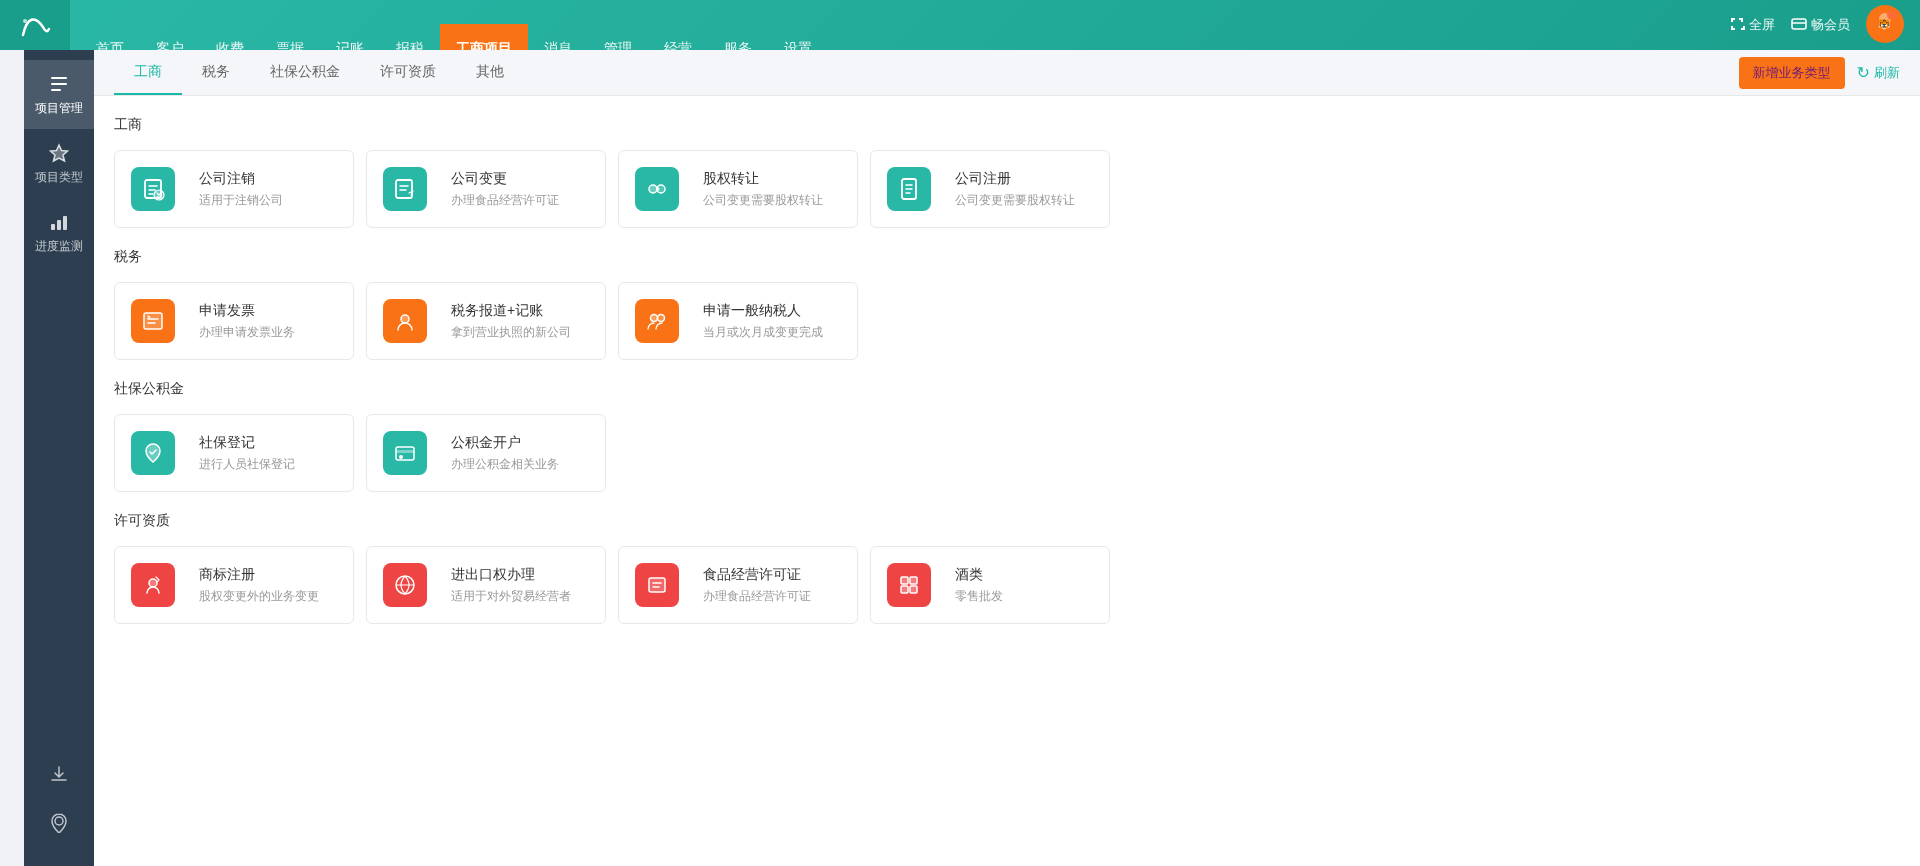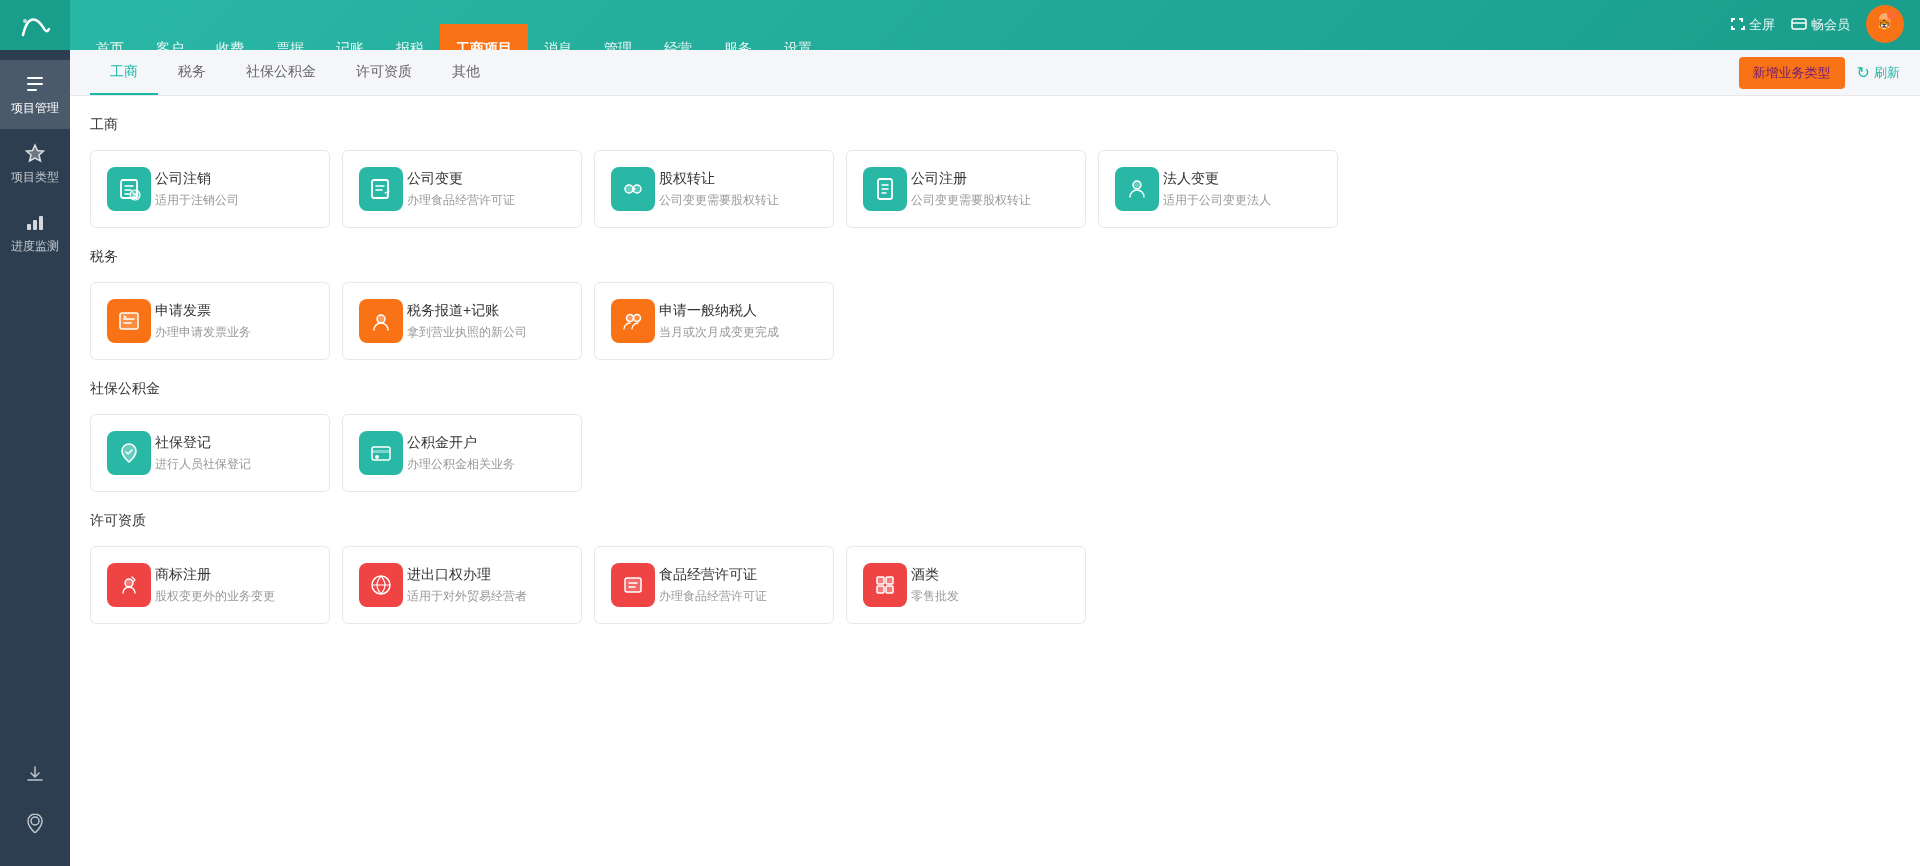--- a/index.html
+++ b/index.html
@@ -70,20 +70,21 @@
       display: flex;
       height: calc(100vh - 50px);
     }
     .sidebar {
       width: 70px;
       background: #2c3e50;
       display: flex;
       flex-direction: column;
       align-items: center;
       padding-top: 10px;
+      margin-left: 24px;
     }
     .sidebar-item {
       width: 70px;
       padding: 12px 5px;
       display: flex;
       flex-direction: column;
       align-items: center;
       gap: 4px;
       cursor: pointer;
       color: rgba(255,255,255,0.7);
@@ -187,21 +188,21 @@
     }
 
     .service-card {
       width: 240px;
       background: white;
       border: 1px solid #e8e8e8;
       border-radius: 6px;
       padding: 16px;
       display: flex;
       align-items: center;
-      gap: 4px;
+      gap: 24px;
       cursor: pointer;
       transition: box-shadow 0.2s;
     }
 
     .card-icon {
       width: 44px;
       height: 44px;
       border-radius: 8px;
       display: flex;
       align-items: center;
@@ -403,32 +404,20 @@
               <rect x="6" y="3" width="14" height="20" rx="2" stroke="white" stroke-width="1.8" fill="none"></rect>
               <path d="M10 9h6M10 13h6M10 17h4" stroke="white" stroke-width="1.5" stroke-linecap="round"></path>
             </svg>
           </div>
           <div class="card-info">
             <div class="card-title">公司注册</div>
             <div class="card-desc">公司变更需要股权转让</div>
           </div>
         </div>
 
-        <div class="service-card">
-          <div class="card-icon teal">
-            <svg width="26" height="26" viewBox="0 0 26 26" fill="none">
-              <circle cx="13" cy="9" r="4" stroke="white" stroke-width="1.5" fill="rgba(255,255,255,0.3)"></circle>
-              <path d="M6 21c0-3.87 3.13-7 7-7s7 3.13 7 7" stroke="white" stroke-width="1.5" stroke-linecap="round" fill="none"></path>
-            </svg>
-          </div>
-          <div class="card-info">
-            <div class="card-title">法人变更</div>
-            <div class="card-desc">适用于公司变更法人</div>
-          </div>
-        </div>
       </div>
 
       <div class="section-title">税务</div>
       <div class="cards-grid">
 
         <div class="service-card">
           <div class="card-icon orange">
             <svg width="26" height="26" viewBox="0 0 26 26" fill="none">
               <rect x="4" y="5" width="18" height="16" rx="2" stroke="white" stroke-width="1.5" fill="rgba(255,255,255,0.2)"></rect>
               <path d="M8 11h10M8 15h7" stroke="white" stroke-width="1.5" stroke-linecap="round"></path>

